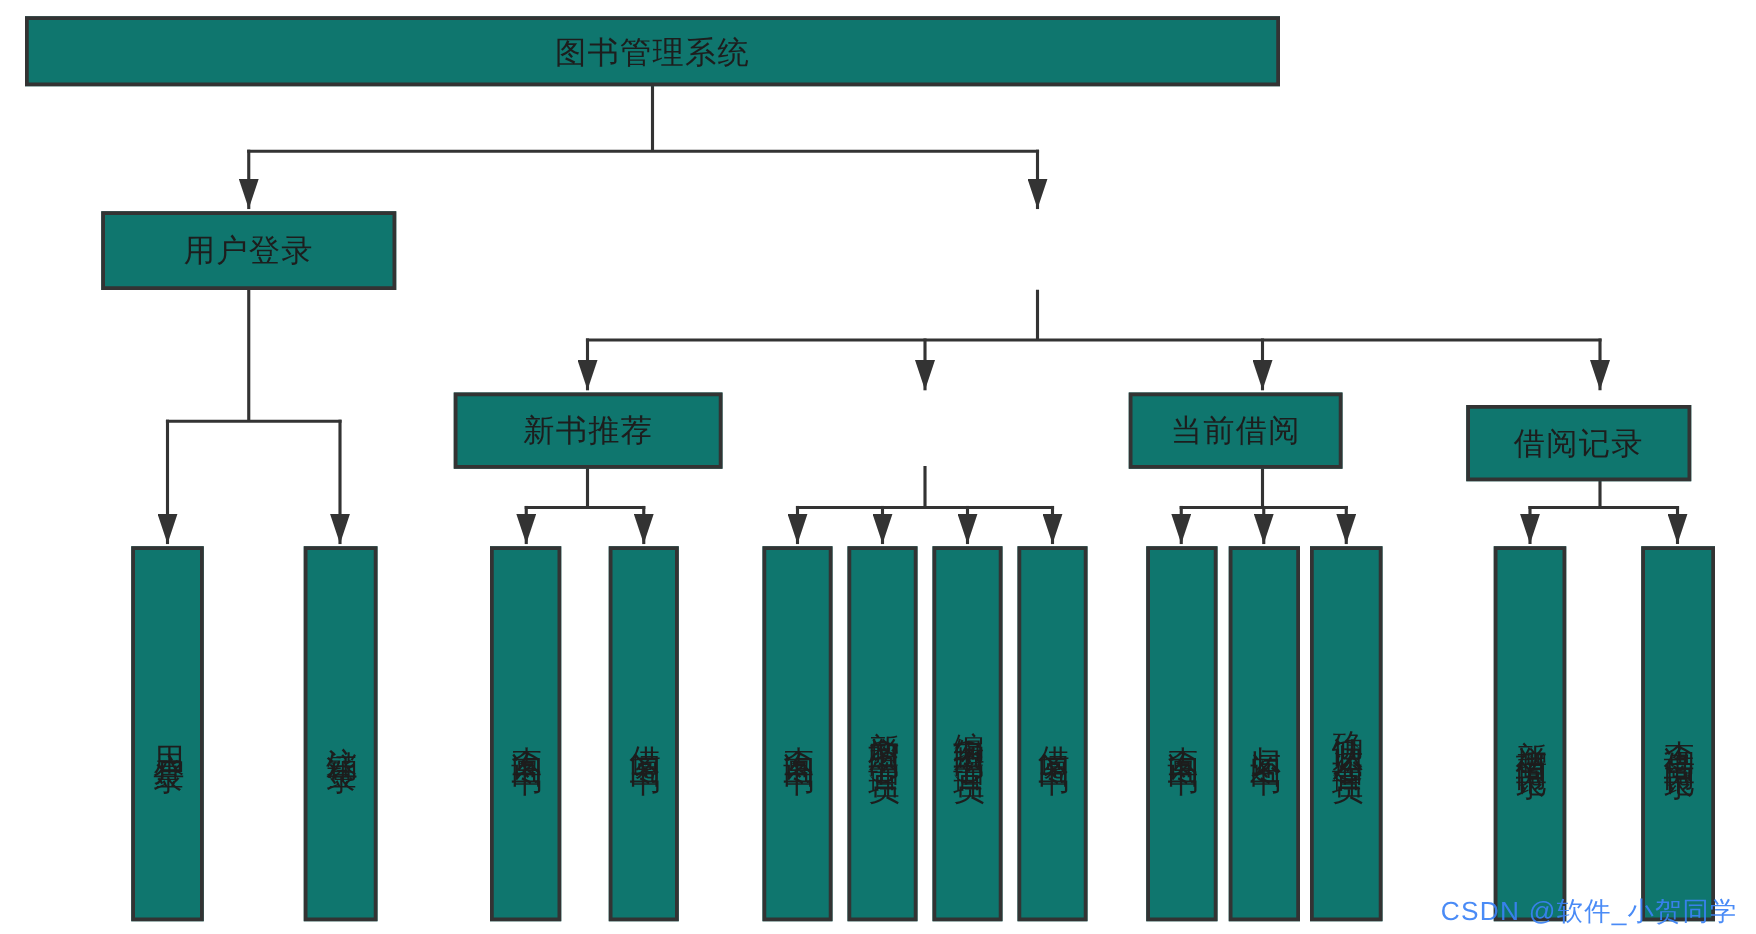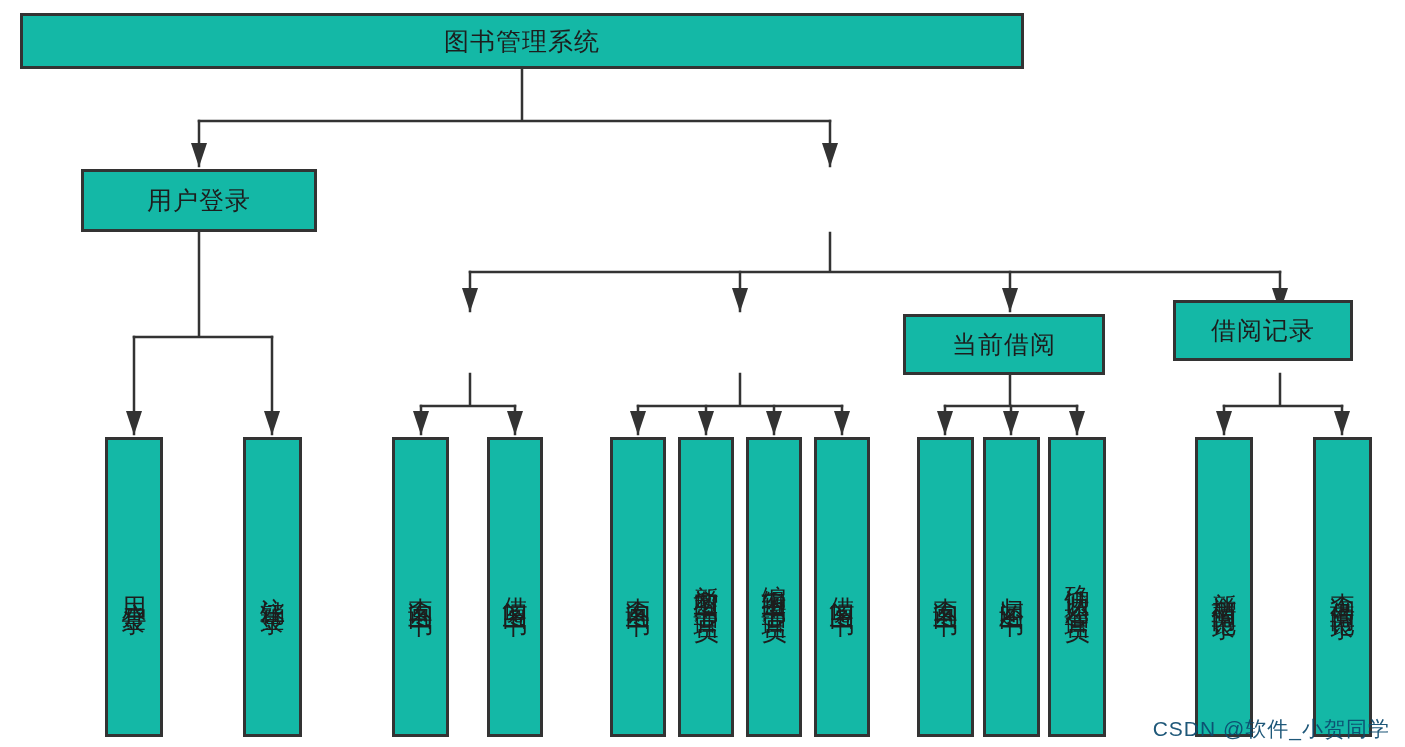--- a/index.html
+++ b/index.html
@@ -8,21 +8,21 @@
     width:1405px;height:747px;
     background:#ffffff;
     font-family:"Liberation Sans","DejaVu Sans",sans-serif;
     overflow:hidden;
   }
   .wires{position:absolute;left:0;top:0;z-index:1;}
   .node{
     position:absolute;
     box-sizing:border-box;
     border:3px solid #333333;
-    background:#14b8a6;
+    background:#0f766e;
     display:flex;
     align-items:center;
     justify-content:center;
     z-index:2;
     color:#1d1d1d;
   }
   .node.h .lbl{
     font-size:25px;
     letter-spacing:1px;
     white-space:nowrap;
@@ -34,21 +34,21 @@
     letter-spacing:5px;
     line-height:1;
     white-space:nowrap;
   }
   .watermark{
     position:absolute;
     right:15px;
     bottom:4px;
     font-size:21px;
     letter-spacing:1px;
-    color:#0c4a6e;
+    color:#3b82f6;
     opacity:0.92;
     z-index:3;
     white-space:nowrap;
   }
 </style>
 </head>
 <body>
 
 <div class="canvas">
 
@@ -92,24 +92,27 @@
   </svg>
 
   <div class="node h" style="left:20px;top:13px;width:1004px;height:56px">
     <span class="lbl">图书管理系统</span>
   </div>
 
   <div class="node h" style="left:81px;top:169px;width:236px;height:63px">
     <span class="lbl">用户登录</span>
   </div>
 
-  <div class="node h" style="left:903px;top:314px;width:202px;height:61px">
+  <div class="node h" style="left:363px;top:314px;width:215px;height:61px">
+    <span class="lbl">新书推荐</span>
+  </div>
+  <div class="node h" style="left:903px;top:314px;width:171px;height:61px">
     <span class="lbl">当前借阅</span>
   </div>
-  <div class="node h" style="left:1173px;top:300px;width:180px;height:61px">
+  <div class="node h" style="left:1173px;top:324px;width:180px;height:61px">
     <span class="lbl">借阅记录</span>
   </div>
 
   <div class="node v" style="left:105px;top:437px;width:58px;height:300px">
     <span class="lbl">用户登录</span>
   </div>
   <div class="node v" style="left:243px;top:437px;width:59px;height:300px">
     <span class="lbl">注销登录</span>
   </div>
 

